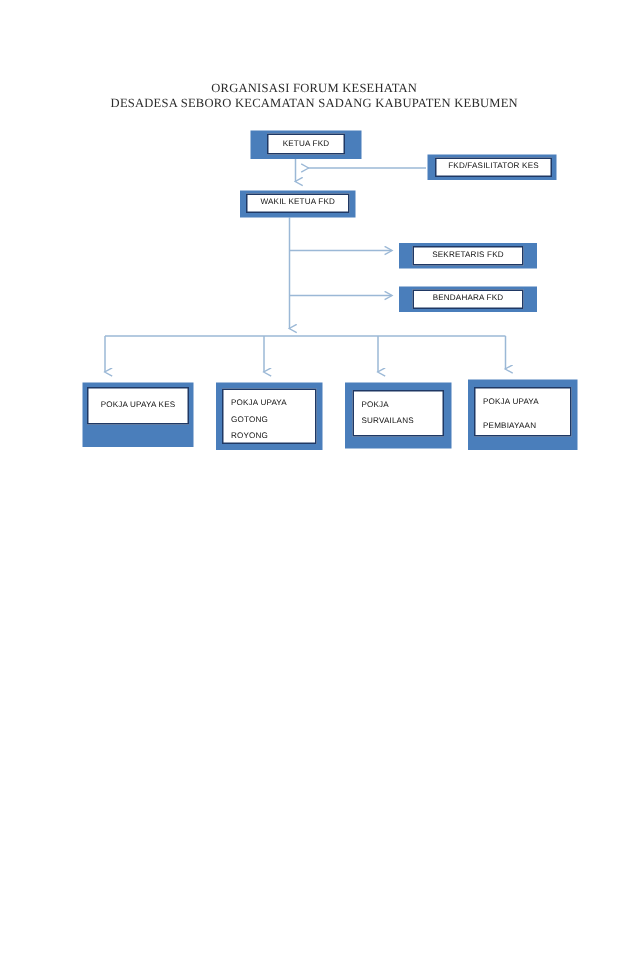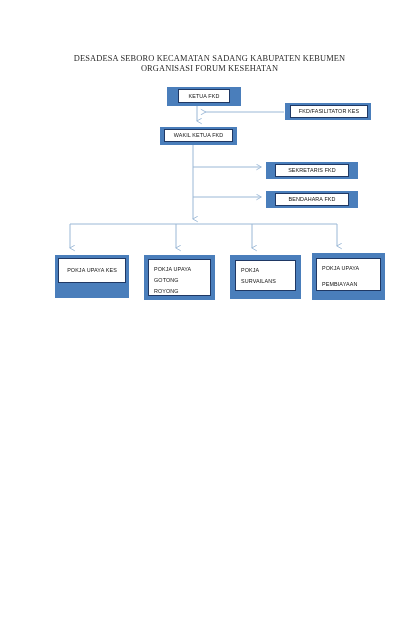--- a/index.html
+++ b/index.html
@@ -111,22 +111,22 @@
     height: 640px;
     pointer-events: none;
   }
 </style>
 </head>
 <body>
 
 <div id="page">
 
   <div class="title-block">
+    <span class="title-line title-line-1">ORGANISASI FORUM  KESEHATAN</span>
     <span class="title-line title-line-2">DESADESA SEBORO  KECAMATAN SADANG KABUPATEN KEBUMEN</span>
-    <span class="title-line title-line-1">ORGANISASI FORUM  KESEHATAN</span>
   </div>
 
   <svg id="connectors" viewBox="0 0 419 640">
     <defs>
       <marker id="arrow-d" markerWidth="7" markerHeight="7" refX="3" refY="5.2" orient="auto">
         <path d="M0.2,0.4 L3,5.4 L5.8,0.4" fill="none" stroke="#9bb8d6" stroke-width="0.9"></path>
       </marker>
       <marker id="arrow-r" markerWidth="7" markerHeight="7" refX="5" refY="3" orient="auto">
         <path d="M0.4,0.2 L5.4,3 L0.4,5.8" fill="none" stroke="#9bb8d6" stroke-width="0.9"></path>
       </marker>

